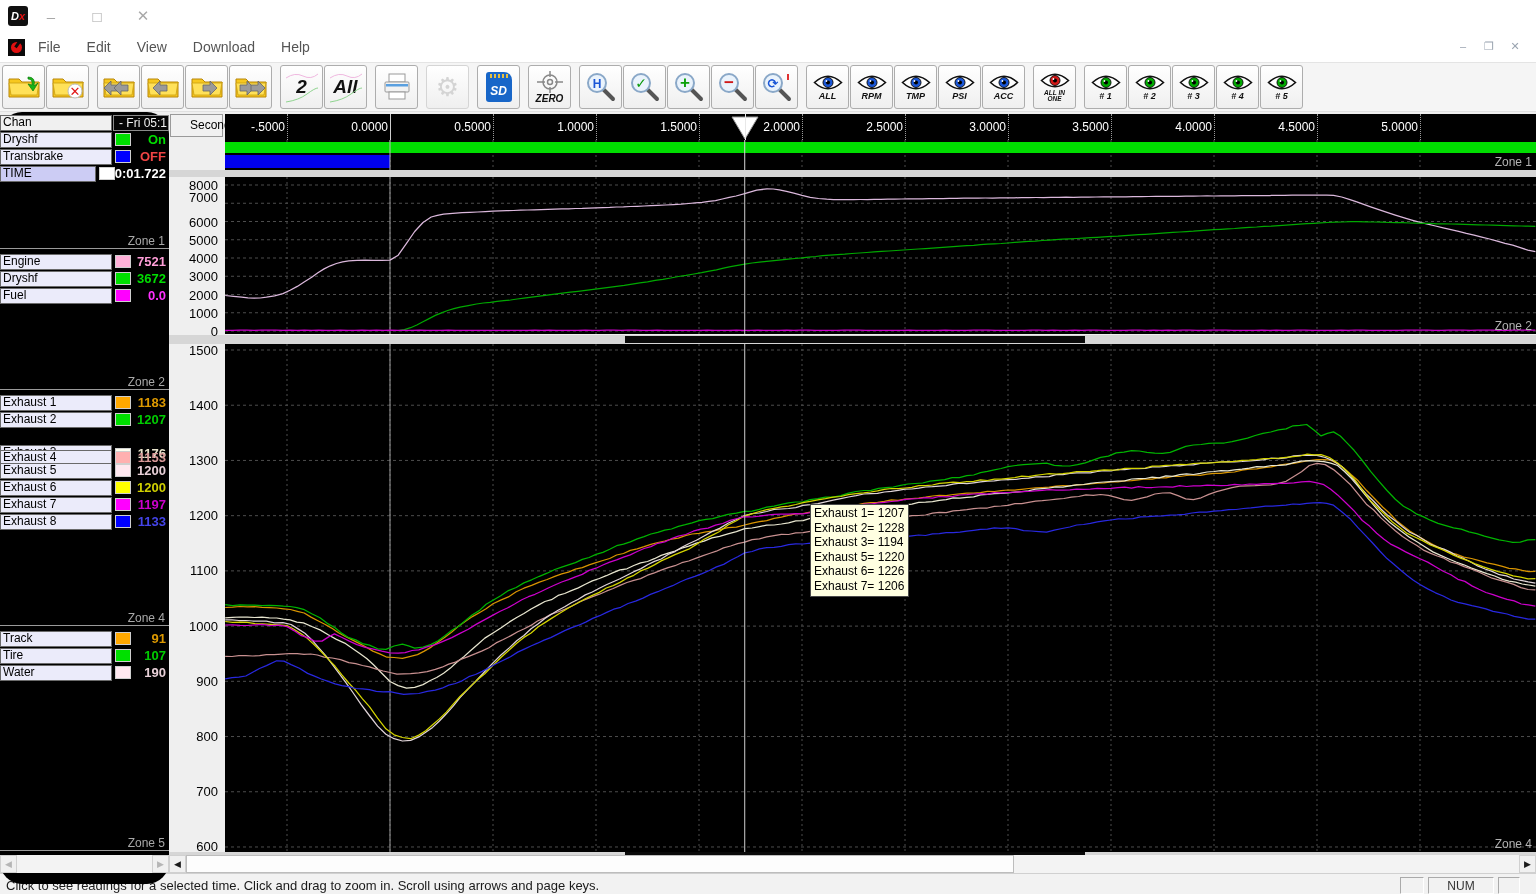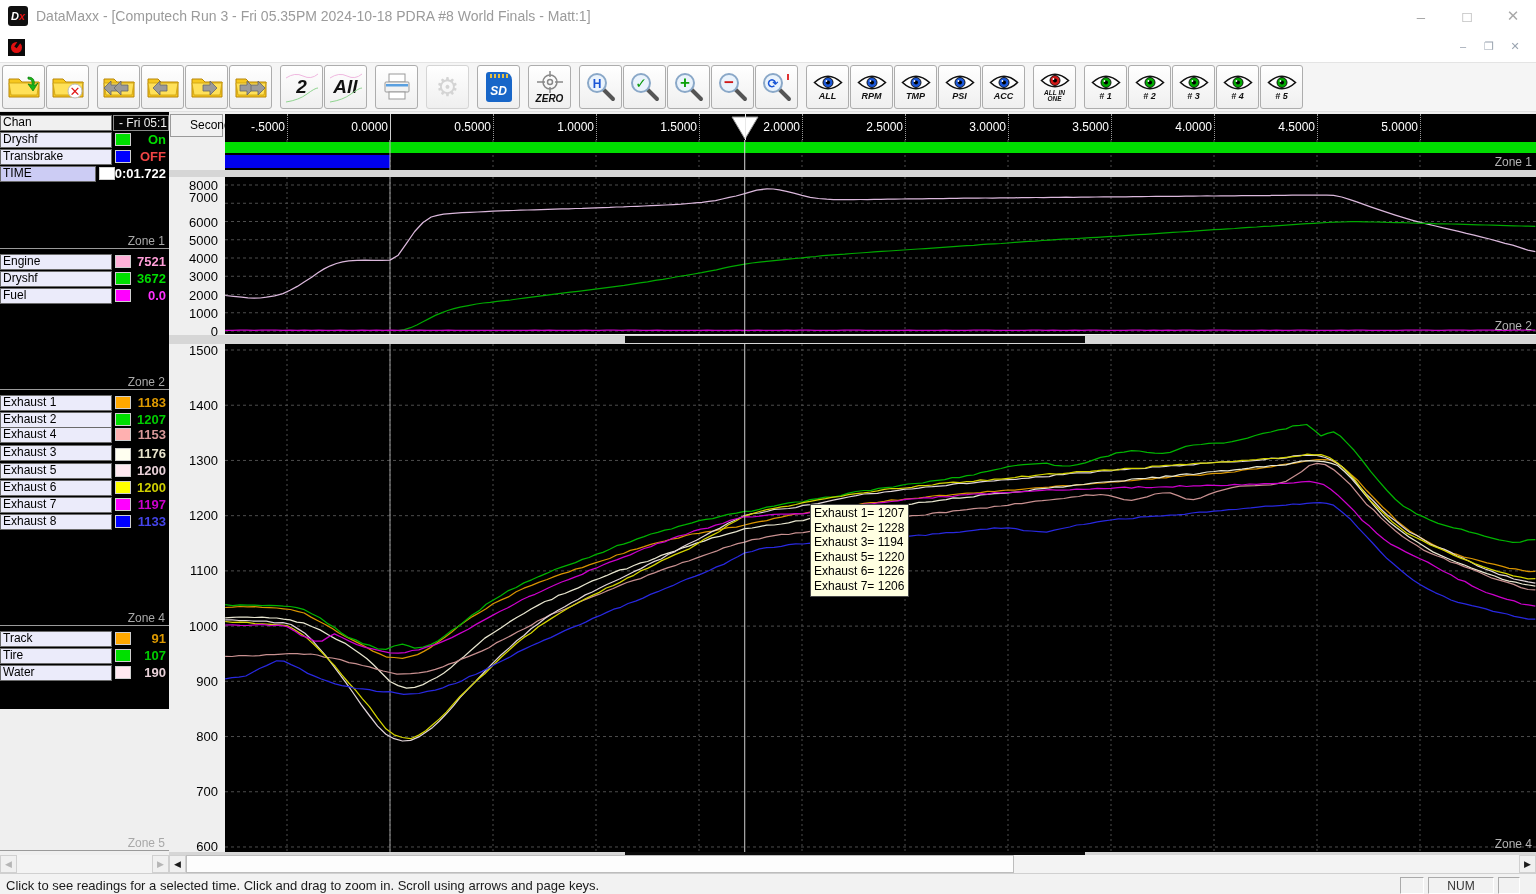--- a/index.html
+++ b/index.html
@@ -24,21 +24,21 @@
   .toolbar{height:48px;background:#f5f5f5;display:flex;align-items:center;padding-left:2px;border-bottom:1px solid #e0e0e0;}
   .tb-btn{width:43px;height:44px;background:linear-gradient(#ffffff,#efefef);border:1px solid #adadad;
           border-radius:3px;margin-right:1px;display:flex;flex-direction:column;align-items:center;
           justify-content:center;box-sizing:border-box;overflow:hidden;flex:0 0 auto;}
   .tb-btn.gap{margin-right:8px;}
   .tb-btn.disabled{border-color:#d5d5d5;}
   .tb-lbl{font-size:9px;font-weight:bold;font-style:italic;color:#111;line-height:9px;margin-top:1px;white-space:nowrap;}
   .tb-lbl.two{font-size:6.5px;line-height:6.5px;text-align:center;}
   .tb-big{font-size:19px;font-weight:bold;font-style:italic;color:#111;line-height:20px;}
   .main{position:relative;width:1536px;height:761px;background:#efefef;}
-  .sidebar{position:absolute;left:0;top:0;width:169px;height:597px;background:#000;}
+  .sidebar{position:absolute;left:0;top:0;width:169px;height:772px;background:#000;border-radius:22px;}
   .ch-row{position:absolute;left:0;width:169px;height:17px;display:flex;align-items:center;box-sizing:border-box;}
   .ch-label{width:112px;height:16px;background:#ebebfa;border:1px solid #6a6a6a;box-sizing:border-box;
             font-size:12px;line-height:13px;color:#000;padding-left:2px;overflow:hidden;white-space:nowrap;}
   .ch-label.hdr{background:#f0f0f0;}
   .ch-label.sel{background:#ccccf4;}
   .ch-chip{width:16px;height:13px;margin-left:3px;border:1px solid #cfcfcf;box-sizing:border-box;flex:0 0 auto;}
   .ch-val{flex:1;text-align:right;padding-right:3px;font-size:13px;font-weight:bold;white-space:nowrap;}
   .hdr-val{flex:1;height:16px;border:1px solid #8a8a8a;box-sizing:border-box;margin-left:1px;color:#f0f0f0;
            font-size:12px;line-height:14px;text-align:right;padding-right:1px;background:#050505;white-space:nowrap;overflow:hidden;}
   .zone-row{position:absolute;left:0;width:169px;height:15px;border-bottom:1px solid #9a9a9a;box-sizing:border-box;
@@ -70,33 +70,39 @@
   svg{display:block;}
 </style>
 </head>
 <body>
 
 <div class="titlebar">
   <div class="tb-logo">
       <span>D</span>
       <span class="x">x</span>
     </div>
-  <div class="tb-title">DataMaxx - [Computech Run 3 - Fri 05.35PM 2024-10-18 PDRA #8 World Finals - Matt:1]</div>
   <div class="win-controls">
     <div class="win-btn">–</div>
     <div class="win-btn">□</div>
     <div class="win-btn">✕</div>
   </div>
 </div>
 
 <div class="menubar">
   <div class="app-icon">
       <div class="dot"></div>
       <div class="slash"></div>
     </div>
+  <div id="menu-items" style="display:flex;">
+      <div class="menu-item">File</div>
+      <div class="menu-item">Edit</div>
+      <div class="menu-item">View</div>
+      <div class="menu-item">Download</div>
+      <div class="menu-item">Help</div>
+    </div>
   <div class="mdi-controls">
     <div class="mdi-btn">–</div>
     <div class="mdi-btn">❐</div>
     <div class="mdi-btn">✕</div>
   </div>
 </div>
 
 <div class="toolbar" id="toolbar">
     <div class="tb-btn">
       <svg width="32" height="24" viewBox="0 0 32 24">
@@ -375,21 +381,21 @@
       <div class="ch-row" style="top: 299px;">
         <div class="ch-label">Exhaust 2</div>
         <div class="ch-chip" style="background: rgb(0, 221, 0);"></div>
         <div class="ch-val" style="color: rgb(0, 204, 0);">1207</div>
       </div>
       <div class="ch-row" style="top: 332px; align-items: flex-end;">
         <div class="ch-label">Exhaust 3</div>
         <div class="ch-chip" style="background: rgb(255, 255, 240);"></div>
         <div class="ch-val" style="color: rgb(232, 228, 204);">1176</div>
       </div>
-      <div class="ch-row" style="top: 314px;">
+      <div class="ch-row" style="top: 337px;">
         <div class="ch-label">Exhaust 4</div>
         <div class="ch-chip" style="background: rgb(255, 176, 176);"></div>
         <div class="ch-val" style="color: rgb(216, 152, 152);">1153</div>
       </div>
       <div class="ch-row" style="top: 350px;">
         <div class="ch-label">Exhaust 5</div>
         <div class="ch-chip" style="background: rgb(255, 232, 240);"></div>
         <div class="ch-val" style="color: rgb(232, 208, 216);">1200</div>
       </div>
       <div class="ch-row" style="top: 367px;">

